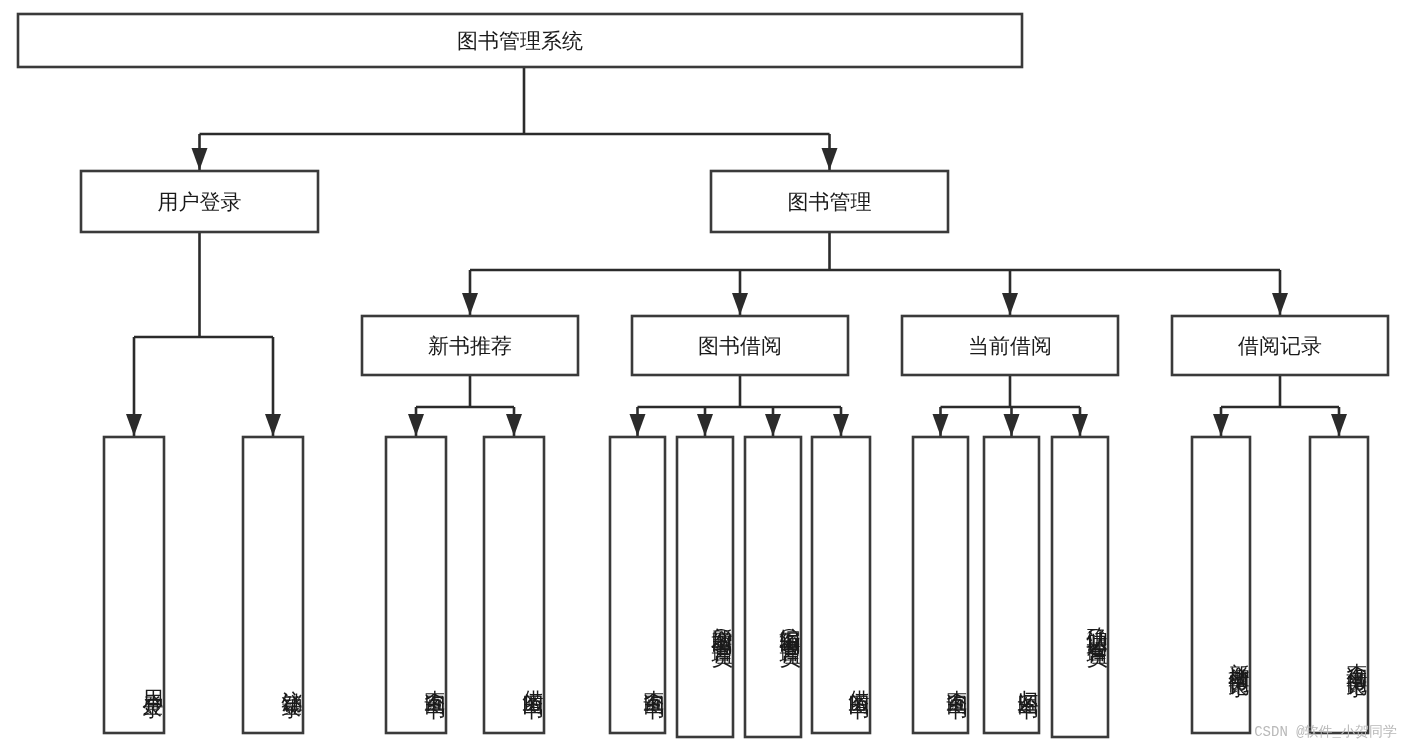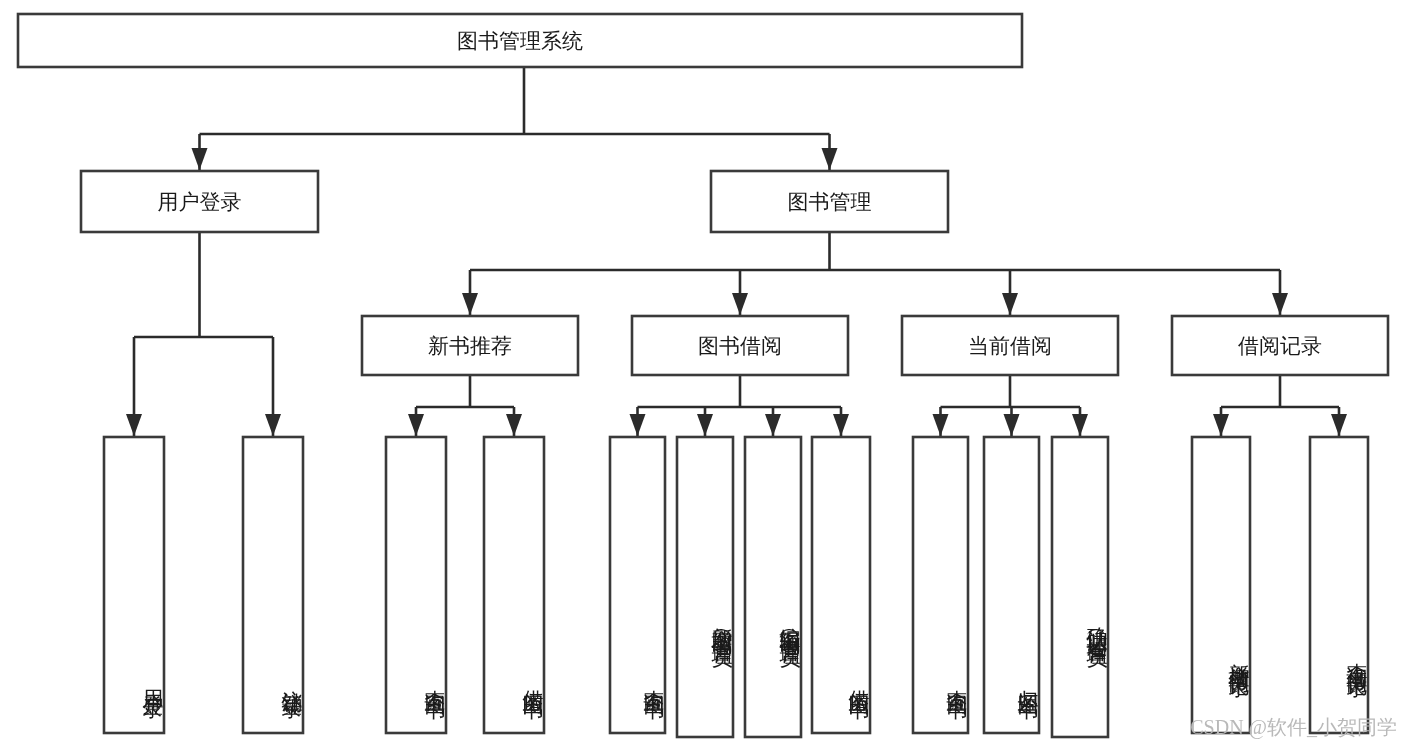--- a/index.html
+++ b/index.html
@@ -59,22 +59,22 @@
     align-items: flex-start;
     justify-content: center;
     white-space: nowrap;
     user-select: none;
     pointer-events: none;
   }
   .watermark {
     position: absolute;
     right: 8px;
     bottom: 6px;
-    font-family: Liberation Serif, serif;
-    font-size: 20px;
+    font-family: Liberation Mono, monospace;
+    font-size: 14px;
     color: #b9b9b9;
     white-space: nowrap;
     margin-left: 24px;
   }
 </style>
 </head>
 <body>
 
 <div id="stage">
 

